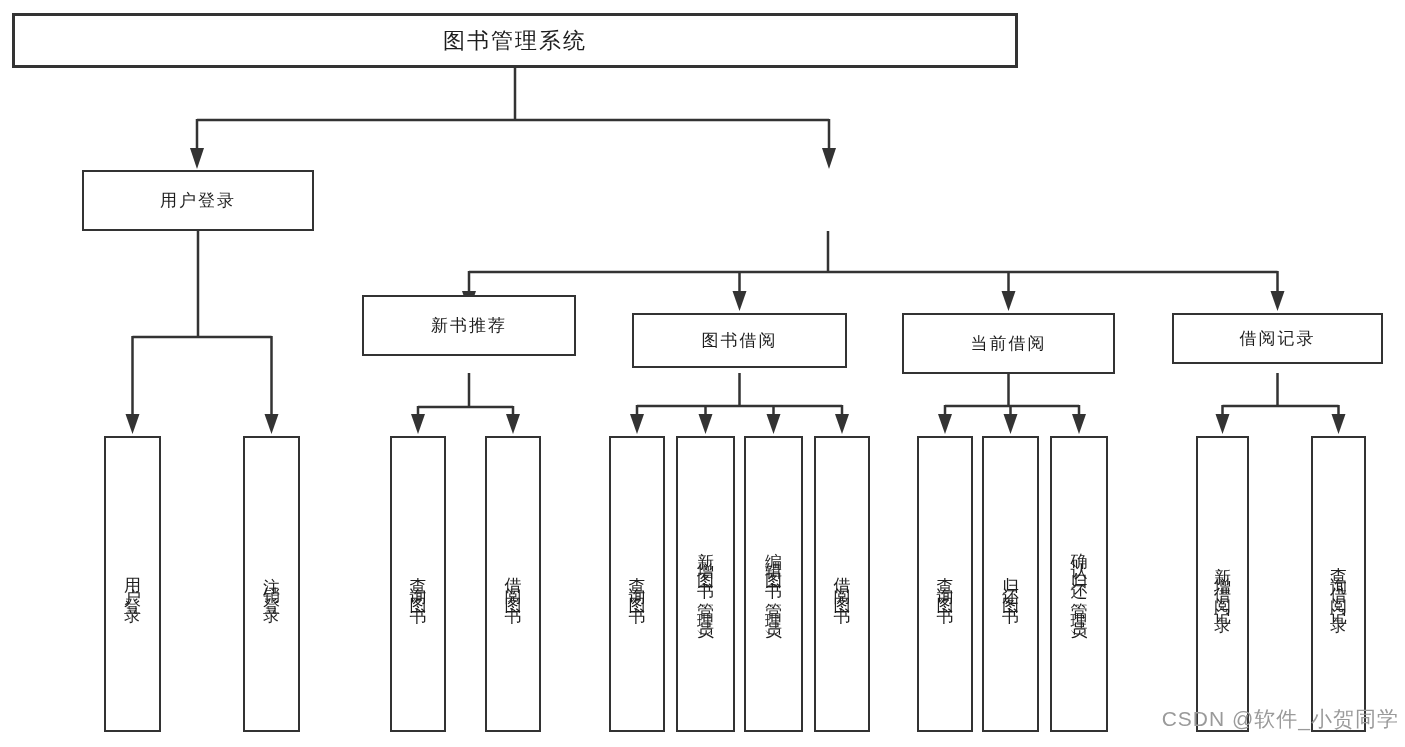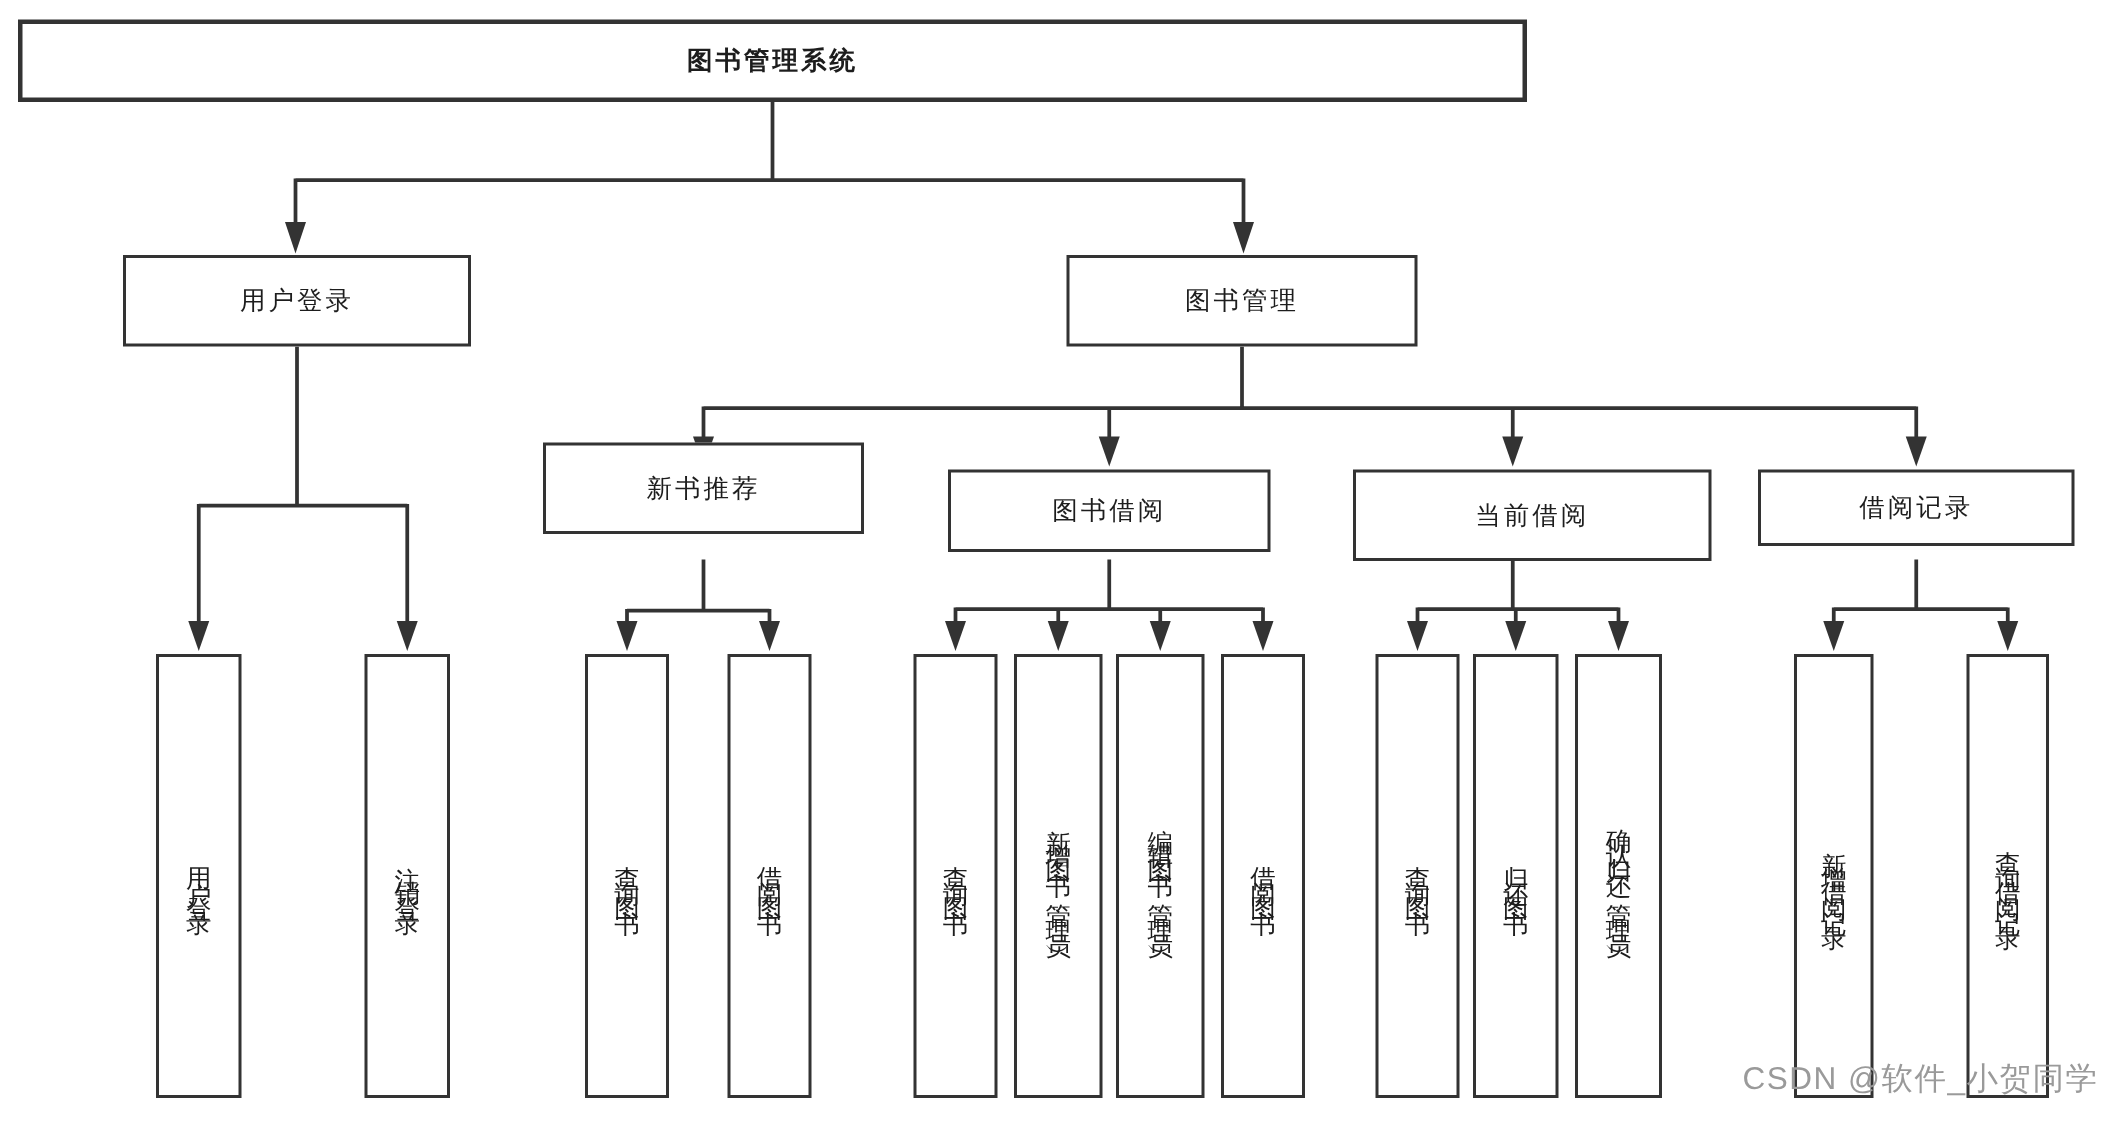--- a/index.html
+++ b/index.html
@@ -13,21 +13,21 @@
   svg.connectors{position:absolute;left:0;top:0;z-index:1;}
   .box{
     position:absolute;
     box-sizing:border-box;
     background:#ffffff;
     border:2px solid var(--line,#2f2f2f);
     display:flex;align-items:center;justify-content:center;
     color:#1d1d1d;
     z-index:2;
   }
-  .box.root{border-width:3px;font-size:17px;letter-spacing:2px;font-weight:bold;}
+  .box.root{border-width:3px;font-size:22px;letter-spacing:2px;}
   .box.h{font-size:17px;letter-spacing:2px;}
   .box.v{
     writing-mode:vertical-rl;
     text-orientation:mixed;
     font-size:17px;
     letter-spacing:10px;
     line-height:1;
   }
   .watermark{
     position:absolute;
@@ -107,31 +107,28 @@
     </g>
   </svg>
 
   <div class="box root" style="left:12px;top:13px;width:1006px;height:55px">
     <span>图书管理系统</span>
   </div>
 
   <div class="box h" style="left:82px;top:170px;width:232px;height:61px">
     <span>用户登录</span>
   </div>
-  <div class="box h" style="left:711px;top:170px;width:234px;height:61px">
-    <span>图书管理</span>
-  </div>
 
   <div class="box h" style="left:362px;top:295px;width:214px;height:61px">
     <span>新书推荐</span>
   </div>
   <div class="box h" style="left:632px;top:313px;width:215px;height:55px">
     <span>图书借阅</span>
   </div>
-  <div class="box h" style="left:902px;top:313px;width:239px;height:61px">
+  <div class="box h" style="left:902px;top:313px;width:213px;height:61px">
     <span>当前借阅</span>
   </div>
   <div class="box h" style="left:1172px;top:313px;width:211px;height:51px">
     <span>借阅记录</span>
   </div>
 
   <div class="box v" style="left:104px;top:436px;width:57px;height:296px">
     <span>用户登录</span>
   </div>
   <div class="box v" style="left:243px;top:436px;width:57px;height:296px">

